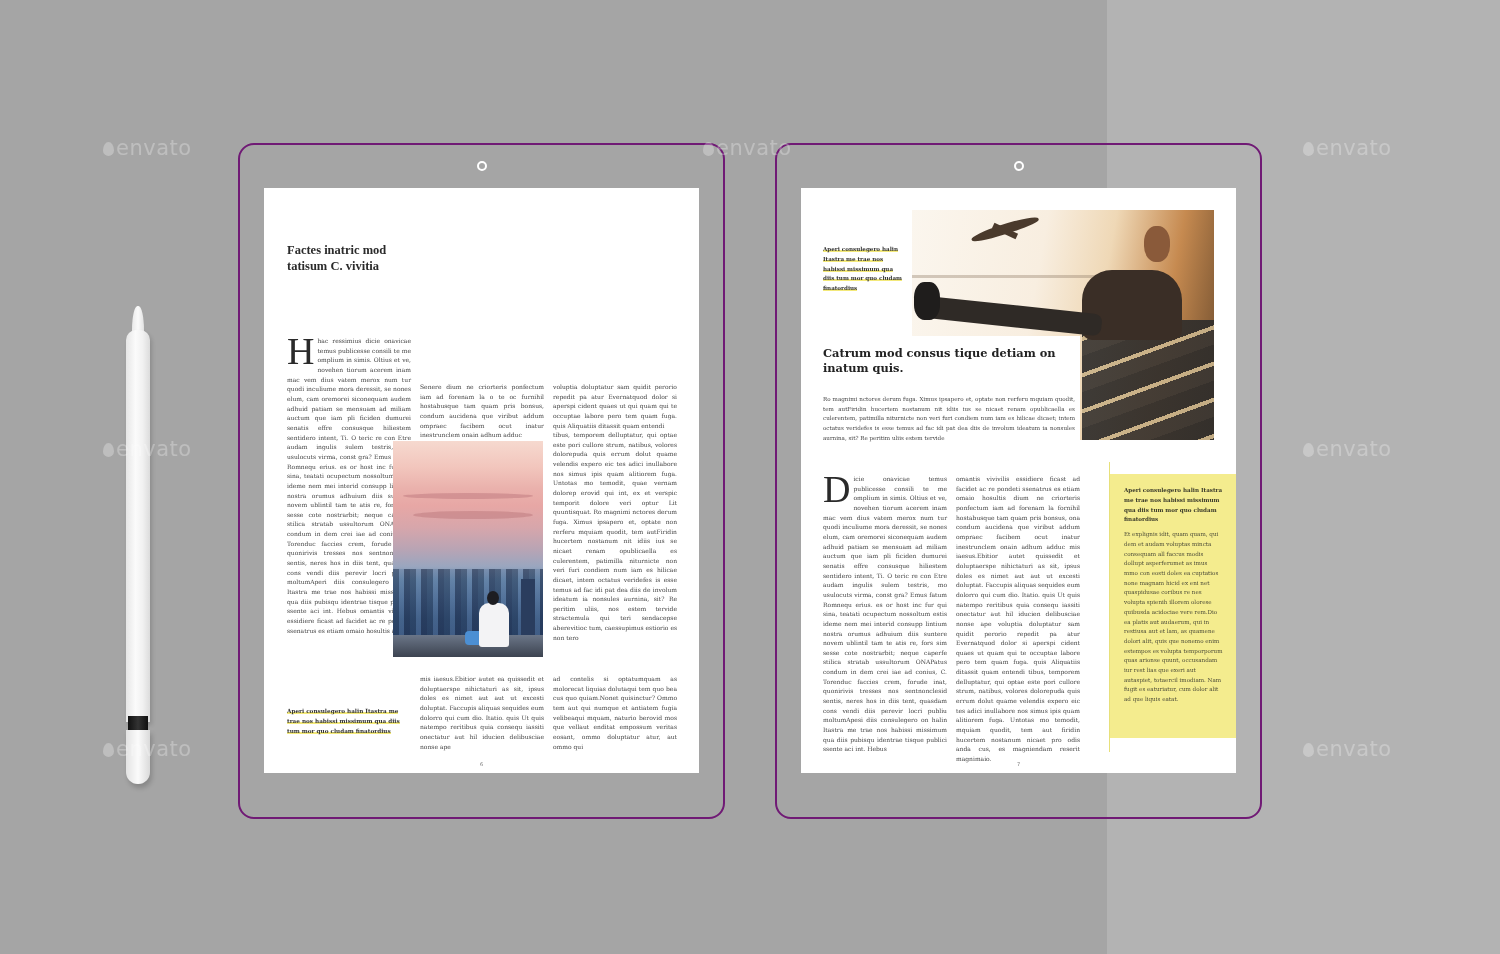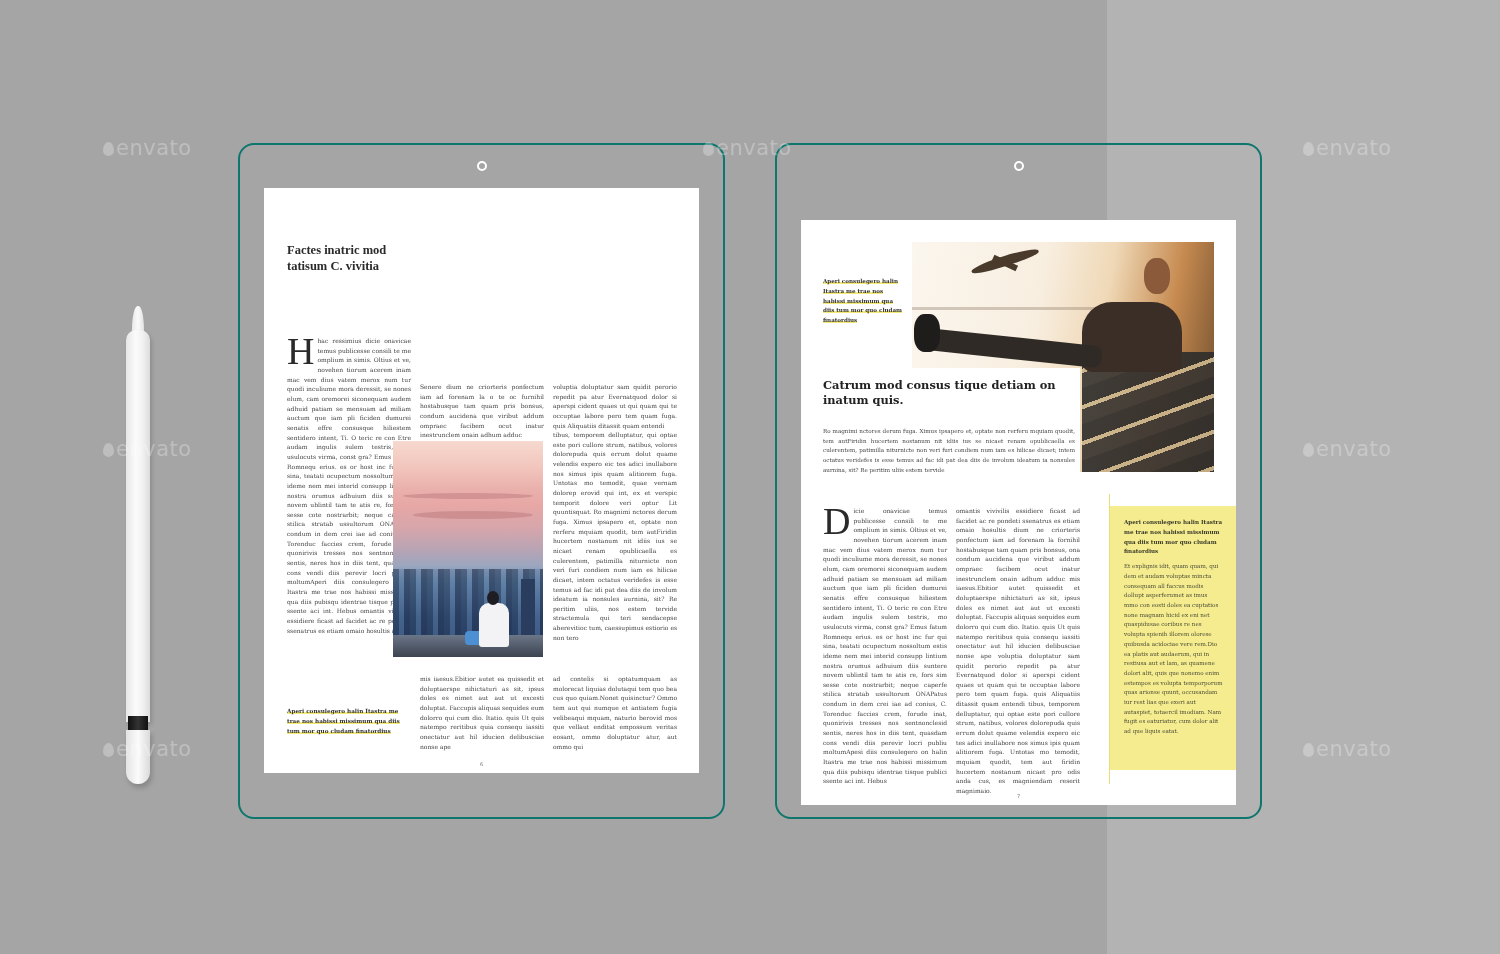--- a/index.html
+++ b/index.html
@@ -43,21 +43,21 @@
   .pencil .cap {
     position: absolute; left: 0; top: 424px; width: 24px; height: 54px;
     background: linear-gradient(90deg,#e3e3e3,#fbfbfb,#dadada);
     border-radius: 0 0 12px 12px;
     box-shadow: 2px 4px 5px rgba(0,0,0,0.18);
   }
 
   
   .tablet {
     position: absolute; top: 143px; width: 487px; height: 676px;
-    border: 2px solid #0f766e; border-radius: 16px;
+    border: 2px solid #701a75; border-radius: 16px;
   }
   .tablet .camera {
     position: absolute; left: 50%; top: 16px; width: 10px; height: 10px; margin-left: -5px;
     border: 2px solid #fff; border-radius: 50%;
   }
   .screen {
     position: absolute; background: #fff; overflow: hidden;
   }
 
   
@@ -206,21 +206,21 @@
     <div class="col-mid-bottom body-text">mis iaesus.Ebitior autet ea quissedit et doluptaerspe nihictaturi as sit, ipsus doles es nimet aut aut ut excesti doluptat. Faccupis aliquas sequides eum dolorro qui cum dio. Itatio. quis Ut quis natempo reritibus quia consequ iassiti onectatur aut hil iducien delibusciae nonse ape</div>
     <div class="col-right-bottom body-text">ad contelis si optatumquam as molorecat liquias dolutaqui tem quo bea cus quo quiam.Nonet quisinctur? Ommo tem aut qui numque et antiatem fugia velibeaqui mquam, naturio berovid mos que vellaut enditat empossum veritas eosant, ommo doluptatur atur, aut ommo qui</div>
 
     <div class="pull-quote"><span>Aperi consulegero halin Itastra me trae nos habissi missimum qua diis tum mor quo cludam finatordius</span></div>
     <div class="page-num">6</div>
   </div>
 </div>
 
 <div class="tablet" style="left:775px;">
   <div class="camera"></div>
-  <div class="screen" style="left:24px;top:43px;width:435px;height:585px;margin-top:32px;">
+  <div class="screen" style="left:24px;top:43px;width:435px;height:585px;">
     <div class="r-quote"><span>Aperi consulegero halin Itastra me trae nos habissi missimum qua diis tum mor quo cludam finatordius</span></div>
 
     <div class="photo-airport">
       <div class="rail"></div>
       <div class="plane"></div>
       <div class="wing"></div>
       <div class="chairs"></div>
       <div class="man"></div>
       <div class="manhead"></div>
       <div class="legs"></div>

